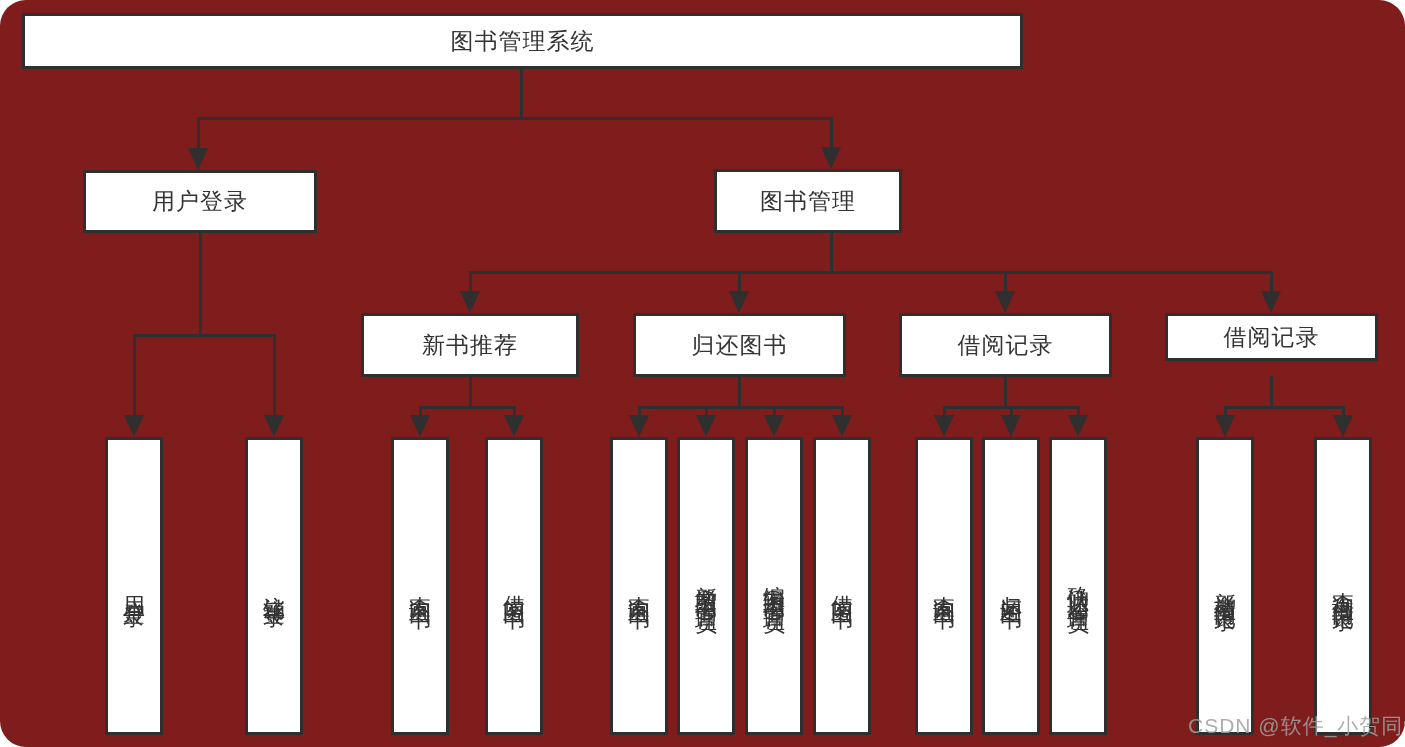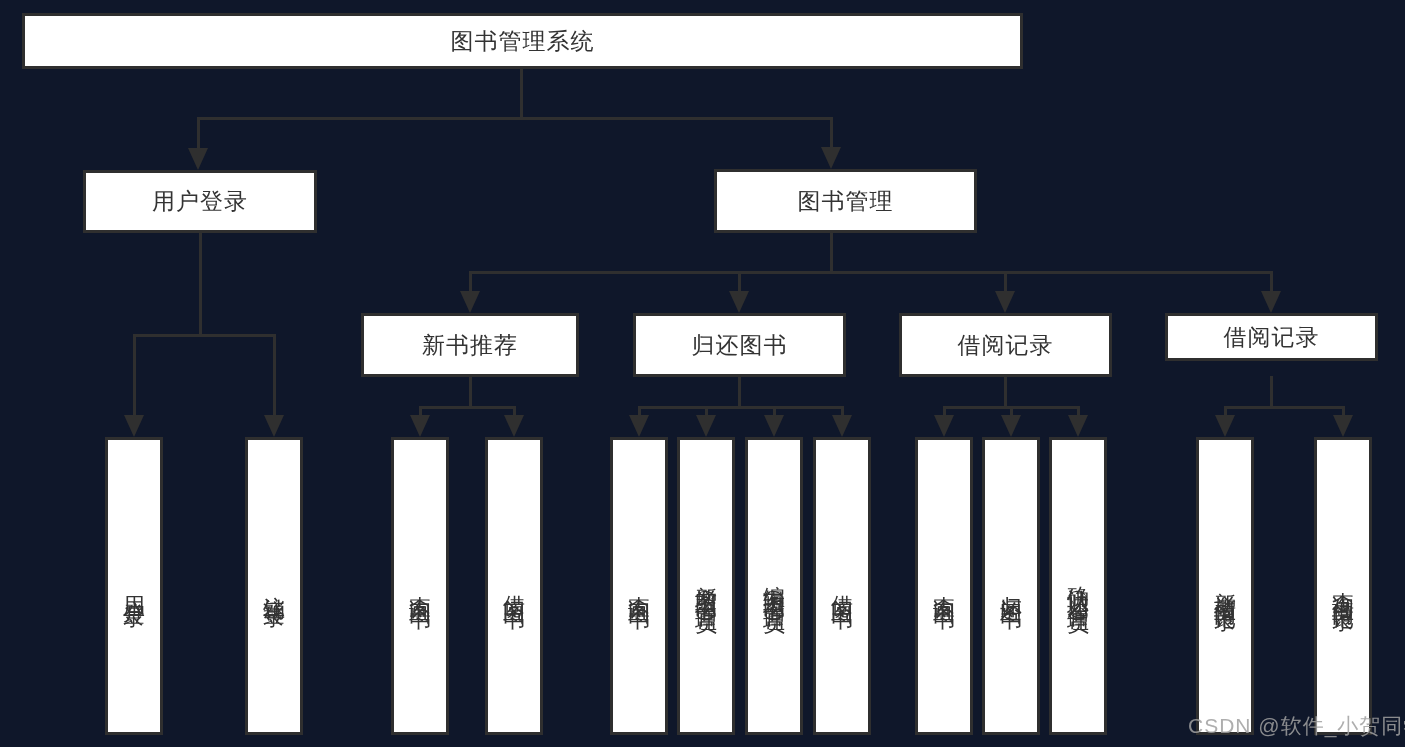--- a/index.html
+++ b/index.html
@@ -1,21 +1,22 @@
 <!DOCTYPE html>
 <html><head>
 <meta charset="utf-8">
 <style>
   html,body{margin:0;padding:0;background:#ffffff;}
   .canvas{
     position:relative;
     width:1405px;height:747px;
-    background:#0f172a;
+    background:#7f1d1d;
     font-family:"Liberation Sans","DejaVu Sans",sans-serif;
     overflow:hidden;
+    border-radius:26px;
   }
   
   .box{
     position:absolute;
     box-sizing:border-box;
     border:3px solid #2f2f2f;
     background:#ffffff;
     display:flex;align-items:center;justify-content:center;
     color:#333333;
     font-size:23px;
@@ -122,21 +123,21 @@
   <div class="a" style="left:1215px;top:415px"></div>
   <div class="a" style="left:1333px;top:415px"></div>
 
   <div class="box" style="left:22px;top:13px;width:1001px;height:56px">
     <span>图书管理系统</span>
   </div>
 
   <div class="box" style="left:83px;top:170px;width:234px;height:63px">
     <span>用户登录</span>
   </div>
-  <div class="box" style="left:714px;top:169px;width:263px;height:64px">
+  <div class="box" style="left:714px;top:169px;width:188px;height:64px">
     <span>图书管理</span>
   </div>
 
   <div class="box" style="left:361px;top:313px;width:218px;height:64px">
     <span>新书推荐</span>
   </div>
   <div class="box" style="left:633px;top:313px;width:213px;height:64px">
     <span>归还图书</span>
   </div>
   <div class="box" style="left:899px;top:313px;width:213px;height:64px">

